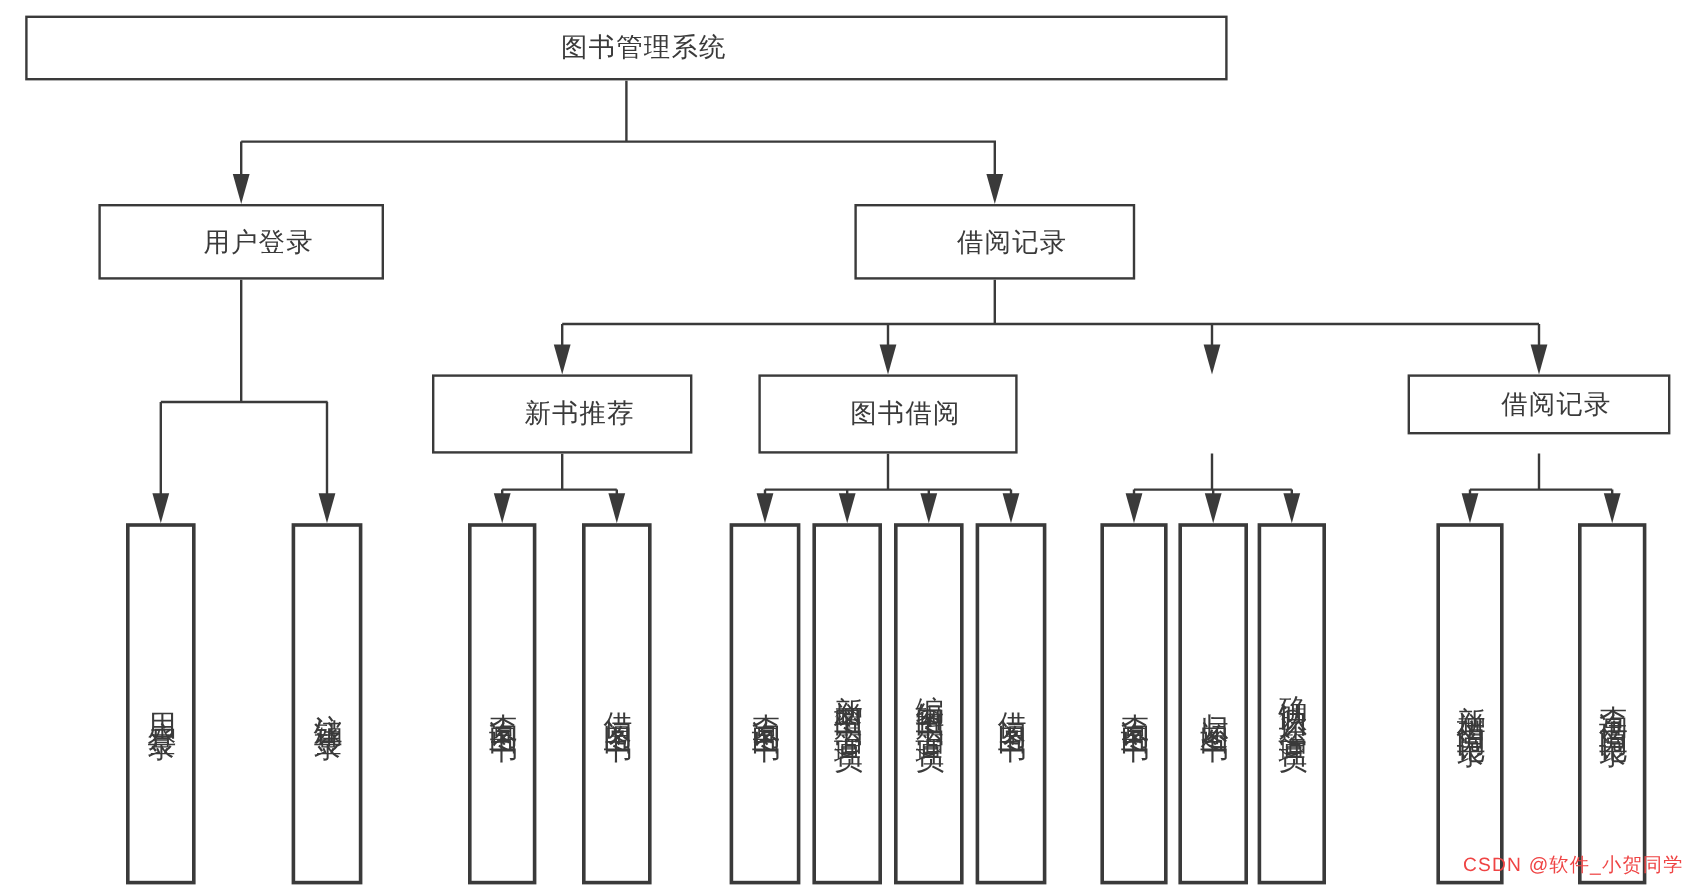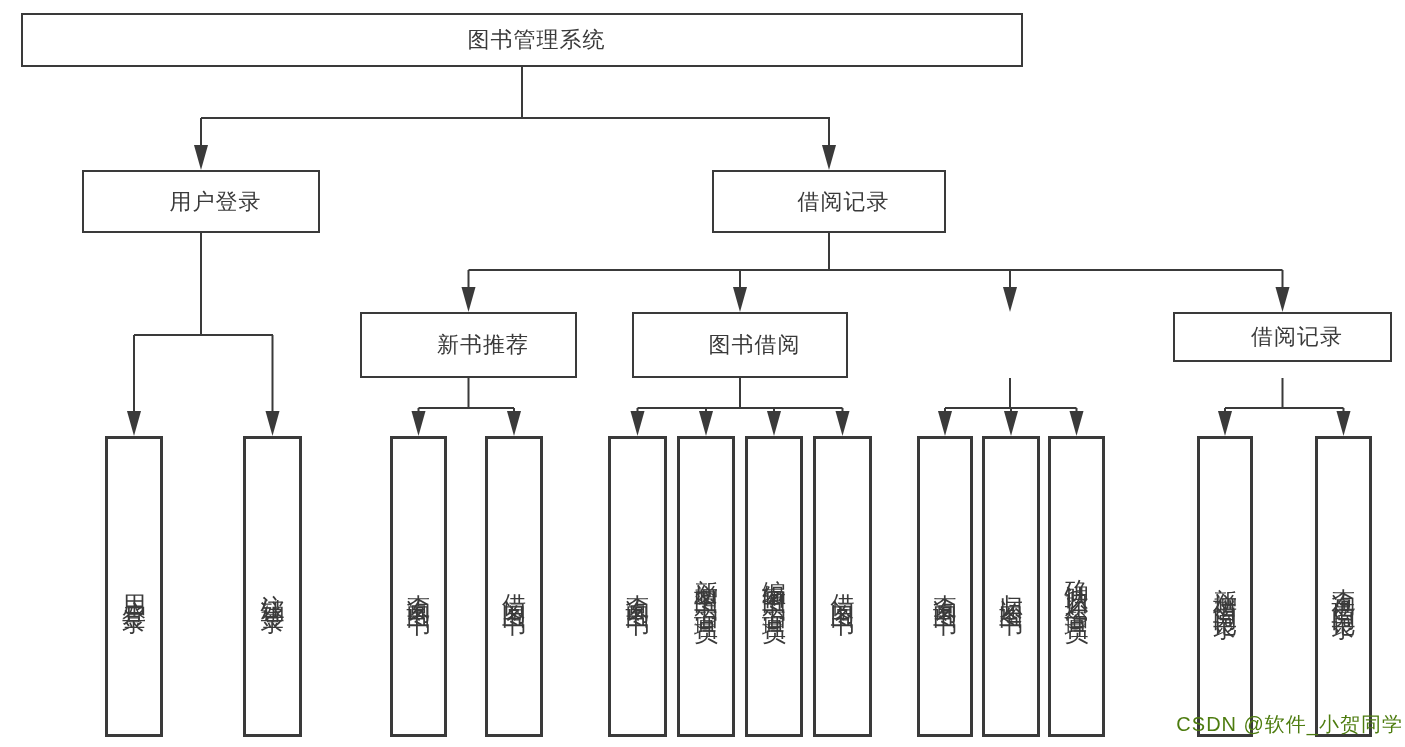--- a/index.html
+++ b/index.html
@@ -56,22 +56,22 @@
     stroke-width: 2;
   }
   #connectors polygon {
     fill: #3a3a3a;
     stroke: none;
   }
   .watermark {
     position: absolute;
     right: 2px;
     top: 711px;
-    font-size: 20px;
-    color: #4d7c0f;
+    font-size: 16px;
+    color: #ef4444;
     letter-spacing: 1px;
     white-space: nowrap;
     z-index: 3;
   }
 </style>
 </head>
 <body>
 
 <div id="canvas">
 

